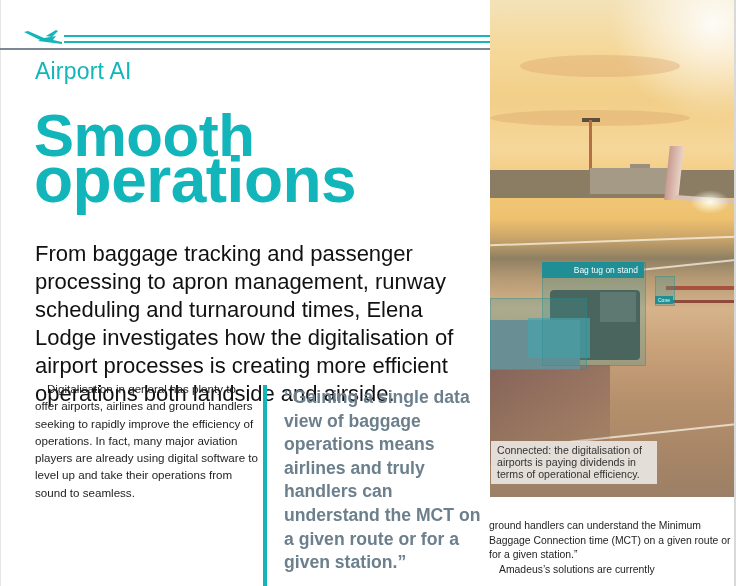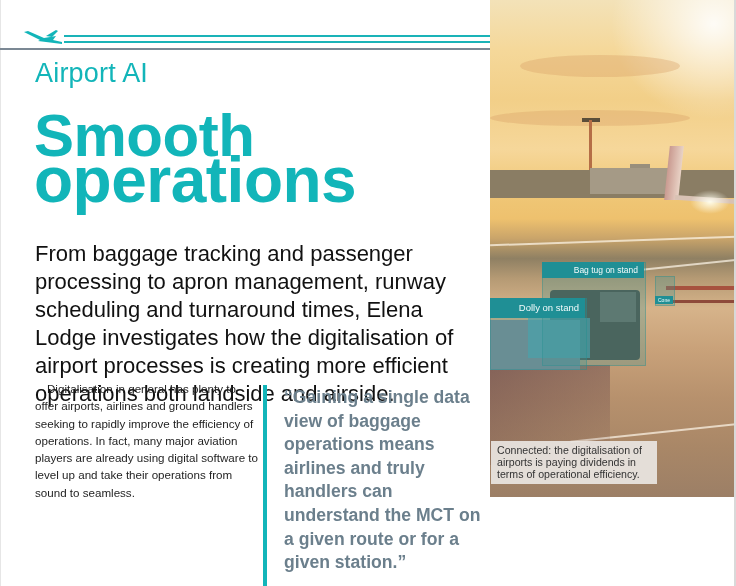--- a/index.html
+++ b/index.html
@@ -12,21 +12,21 @@
   .page-left-edge { position:absolute; left:0; top:0; width:1px; height:586px; background:#e6e6e6; }
 
   
   .plane-icon { position:absolute; left:22px; top:22px; width:44px; height:24px; }
   .rule-teal-1 { position:absolute; left:64px; top:35px; width:426px; height:2px; background:#1ab3b8; }
   .rule-teal-2 { position:absolute; left:64px; top:41px; width:426px; height:2px; background:#1ab3b8; }
   .rule-grey { position:absolute; left:0; top:48px; width:490px; height:2px; background:#7b8894; }
 
   .section-label {
     position:absolute; left:35px; top:58px;
-    font-size:27px; color:#12b5b9; font-weight:normal; letter-spacing:0.2px;
+    font-size:23px; color:#12b5b9; font-weight:normal; letter-spacing:0.2px;
   }
   .title-1 {
     position:absolute; left:34px; top:106px;
     font-size:60px; font-weight:bold; color:#12b5b9; line-height:1; letter-spacing:-0.5px;
   }
   .title-2 {
     position:absolute; left:34px; top:148px;
     font-size:64px; font-weight:bold; color:#12b5b9; line-height:1; letter-spacing:-0.5px;
   }
   .standfirst {
@@ -153,24 +153,25 @@
   <div class="tow-bar-2"></div>
   <div class="vehicle-body"></div>
   <div class="vehicle-window"></div>
   <div class="dolly"></div>
   <div class="dolly-cover"></div>
 
   <div class="det-box" style="left:52px;top:262px;width:102px;height:102px;"></div>
   <div class="det-label" style="left:52px;top:262px;width:90px;text-align:right;">Bag tug on stand</div>
 
   <div class="det-box" style="left:0;top:298px;width:95px;height:70px;"></div>
-  <div class="det-label" style="left:0;top:298px;width:83px;font-size:9.5px;line-height:20px;text-align:right;">Dolly on stand</div>
 
   <div class="det-box" style="left:165px;top:276px;width:18px;height:28px;"></div>
   <div class="det-label small" style="left:165px;top:296px;">Cone</div>
 </div>
 
 <div class="caption">Connected: the digitalisation of airports is paying dividends in terms of operational efficiency.</div>
 
 <div class="right-col">
+  <p>ground handlers can understand the Minimum Baggage Connection time (MCT) on a given route or for a given station.”</p>
+  <p class="indent">Amadeus’s solutions are currently</p>
 </div>
 
 <div class="right-edge"></div>
 
 </body></html>

